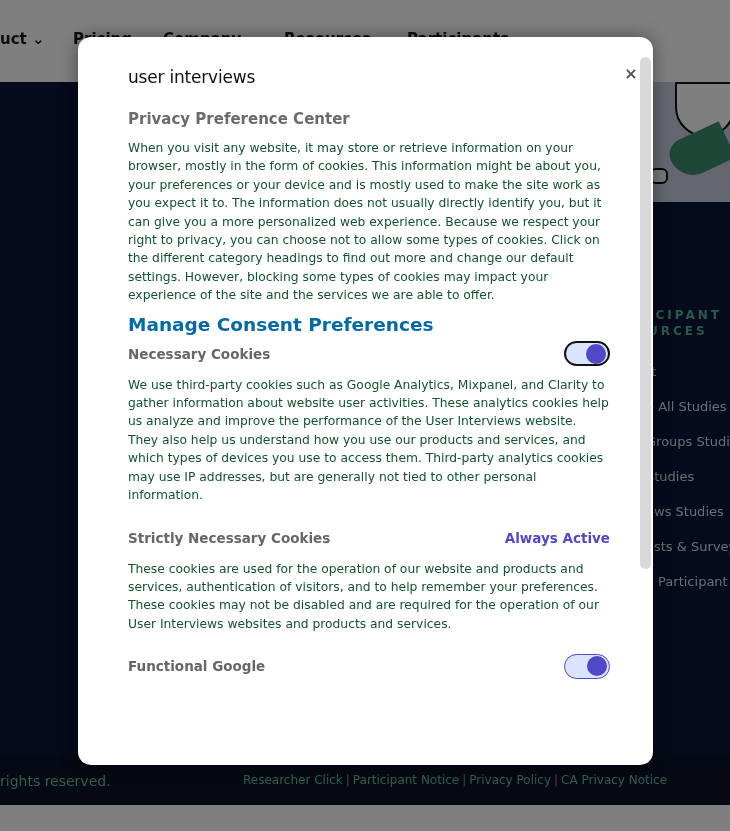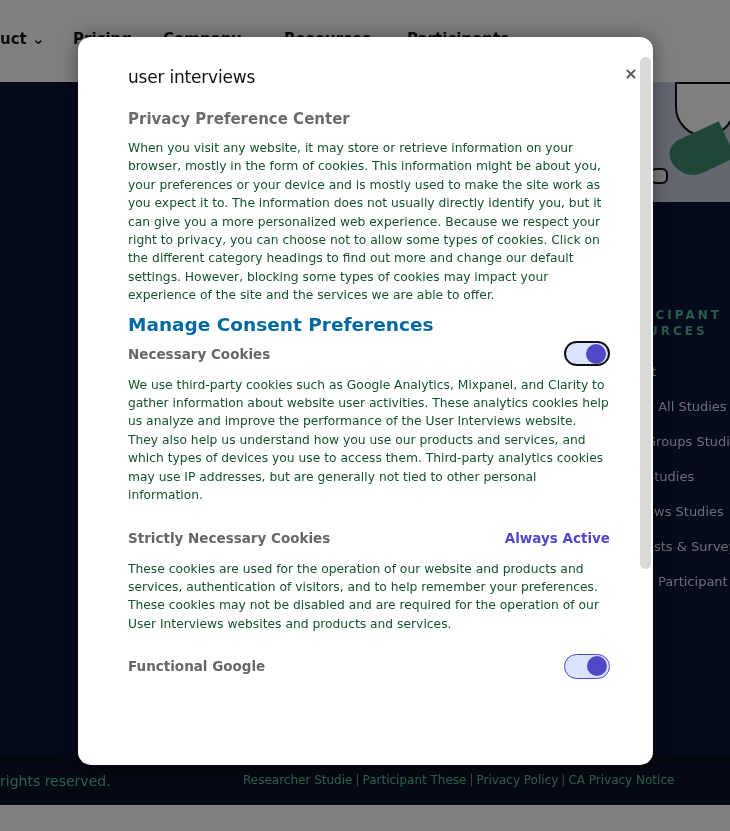--- a/index.html
+++ b/index.html
@@ -71,21 +71,21 @@
     <span class="res-link">e All Studies</span>
     <span class="res-link">Groups Studie</span>
     <span class="res-link">Studies</span>
     <span class="res-link">ews Studies</span>
     <span class="res-link">ests &amp; Surveys</span>
     <span class="res-link">a Participant</span>
   </div>
   <div class="footer">
     <span class="copy">rights reserved.</span>
     <span class="links">
-      <span>Researcher Studie</span><span class="sep">|</span><span>Participant These</span><span class="sep">|</span><span>Privacy Policy</span><span class="sep">|</span><span>CA Privacy Notice</span>
+      <span>Researcher Click</span><span class="sep">|</span><span>Participant Notice</span><span class="sep">|</span><span>Privacy Policy</span><span class="sep">|</span><span>CA Privacy Notice</span>
     </span>
   </div>
   <div class="below"></div>
 </div>
 
 <div class="overlay"></div>
 
 <div class="modal">
   <div class="logo">user interviews</div>
   <div class="close-btn">×</div>

